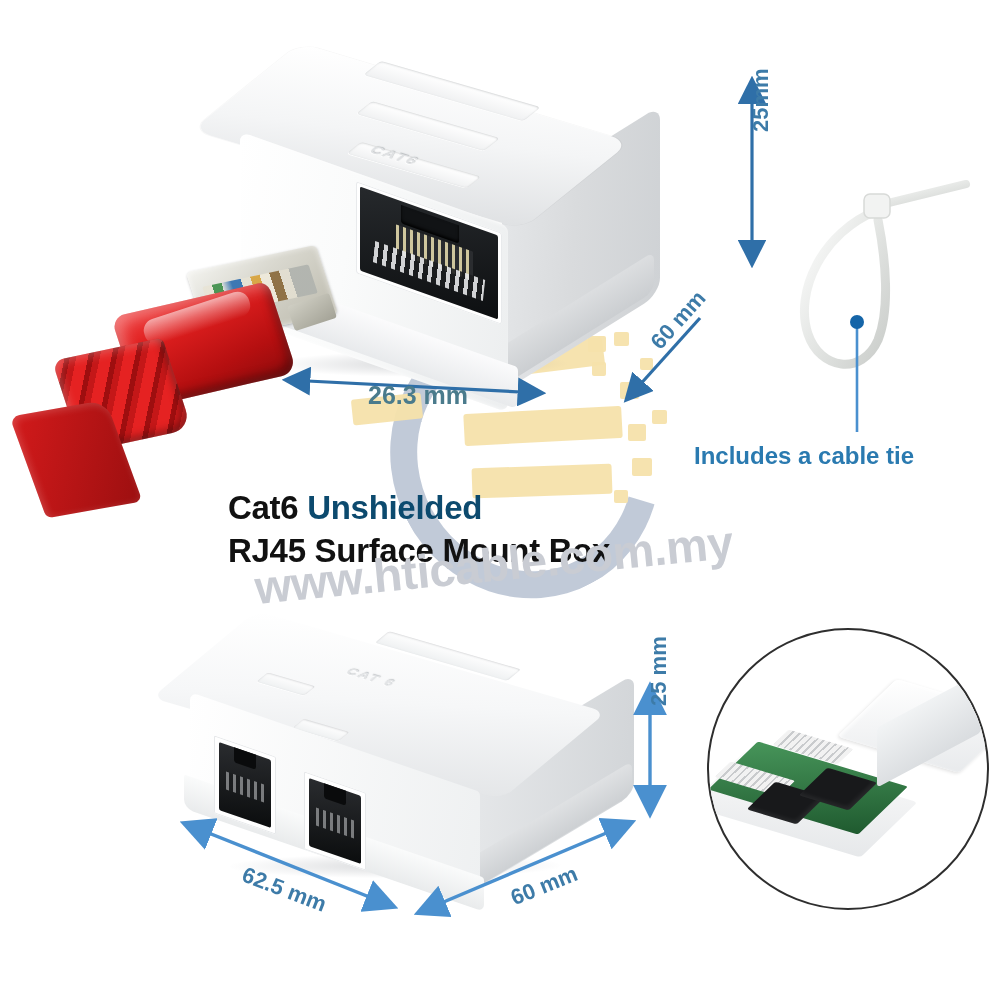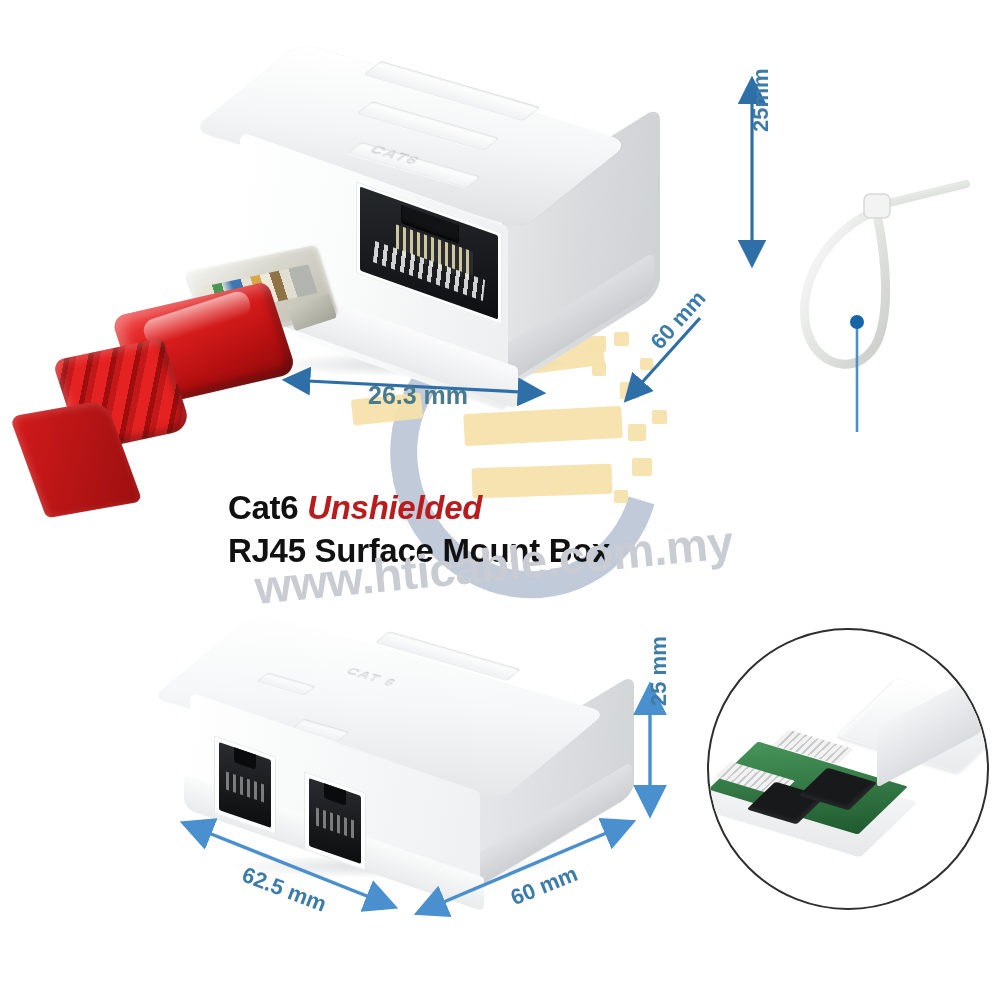--- a/index.html
+++ b/index.html
@@ -305,21 +305,22 @@
   <div class="dim" style="left:655px;top:333px;font-size:22px;transform:rotate(-48deg);transform-origin:left center;">60 mm</div>
 
   <div class="dim" style="left:748px;top:132px;font-size:22px;transform:rotate(-90deg);transform-origin:left top;">25mm</div>
 
   <div class="dim" style="left:243px;top:861px;font-size:22px;transform:rotate(21deg);transform-origin:left center;">62.5 mm</div>
 
   <div class="dim" style="left:512px;top:886px;font-size:22px;transform:rotate(-22deg);transform-origin:left center;">60 mm</div>
 
   <div class="dim" style="left:646px;top:706px;font-size:22px;transform:rotate(-90deg);transform-origin:left top;">25 mm</div>
 
+  <div class="dim" style="left:694px;top:442px;font-size:24px;color:#2a7ab0;">Includes a cable tie</div>
 
   <div class="headline">
-    <span>Cat6 </span><span style="color:#b91c1c;font-style:italic;">Unshielded</span>
+    <span>Cat6 </span><span style="color:#0c4a6e;">Unshielded</span>
     <span class="ln2">RJ45 Surface Mount Box</span>
   </div>
 
   <div class="wm-url">www.hticable.com.my</div>
 
 </div>
 
 </body></html>

